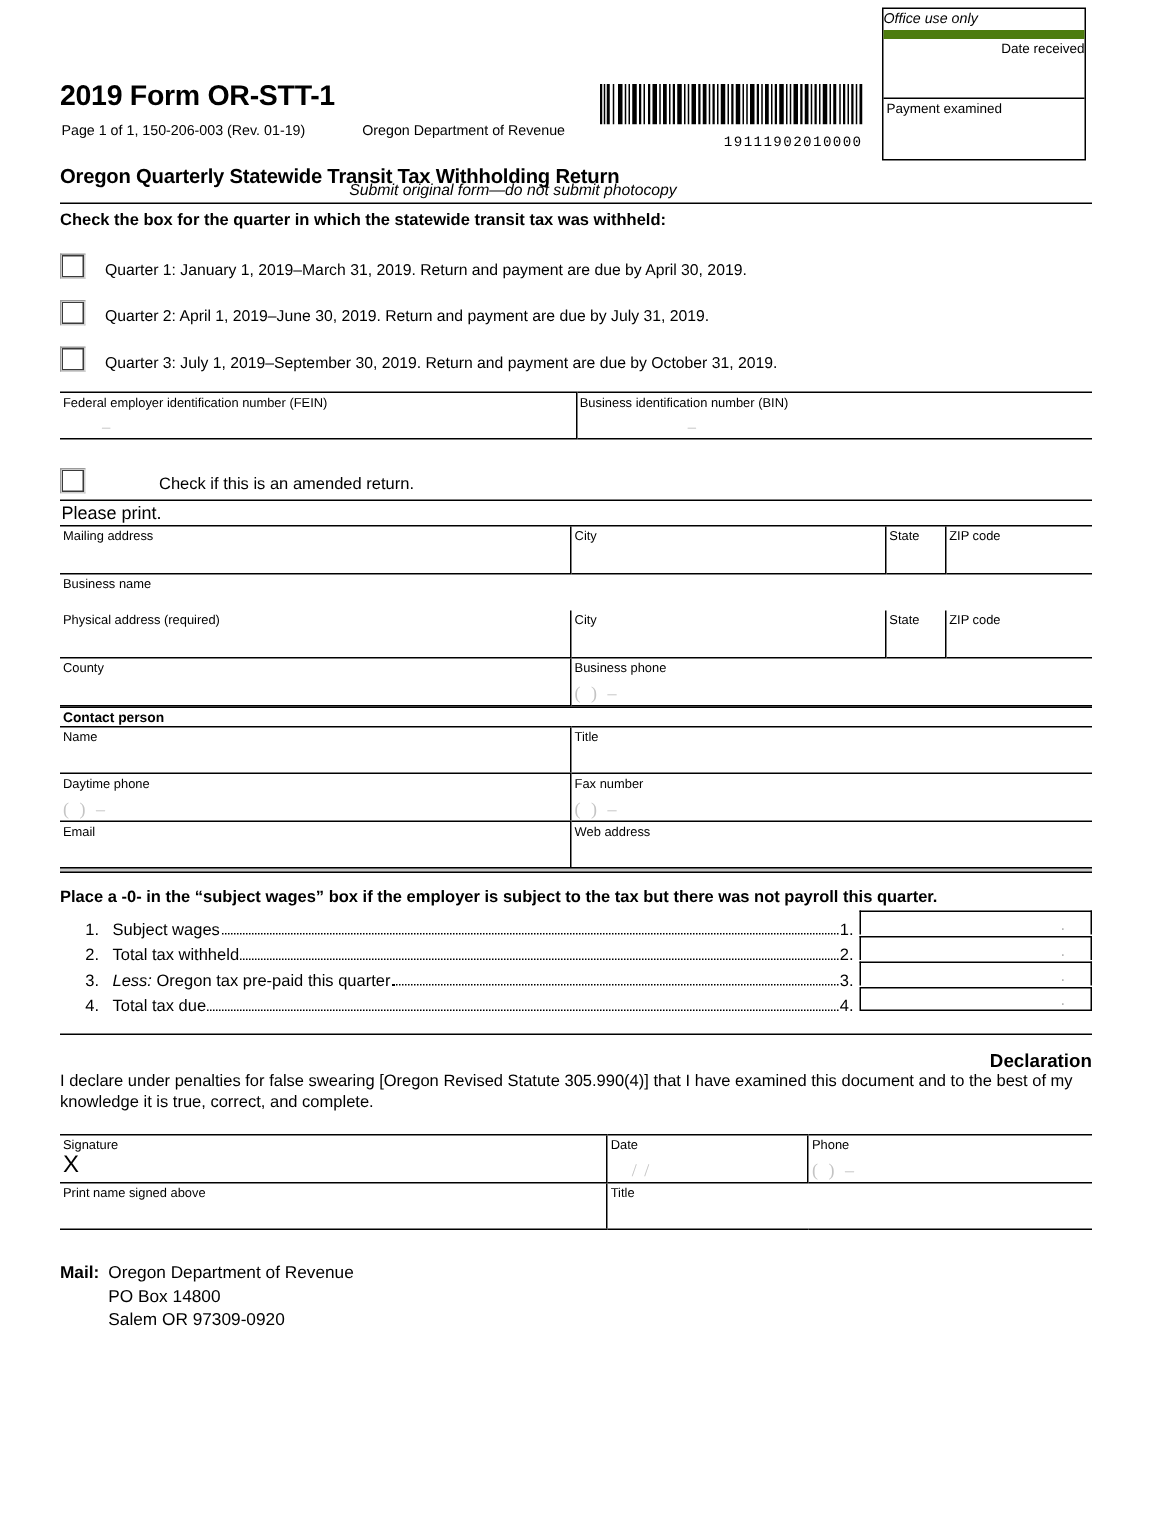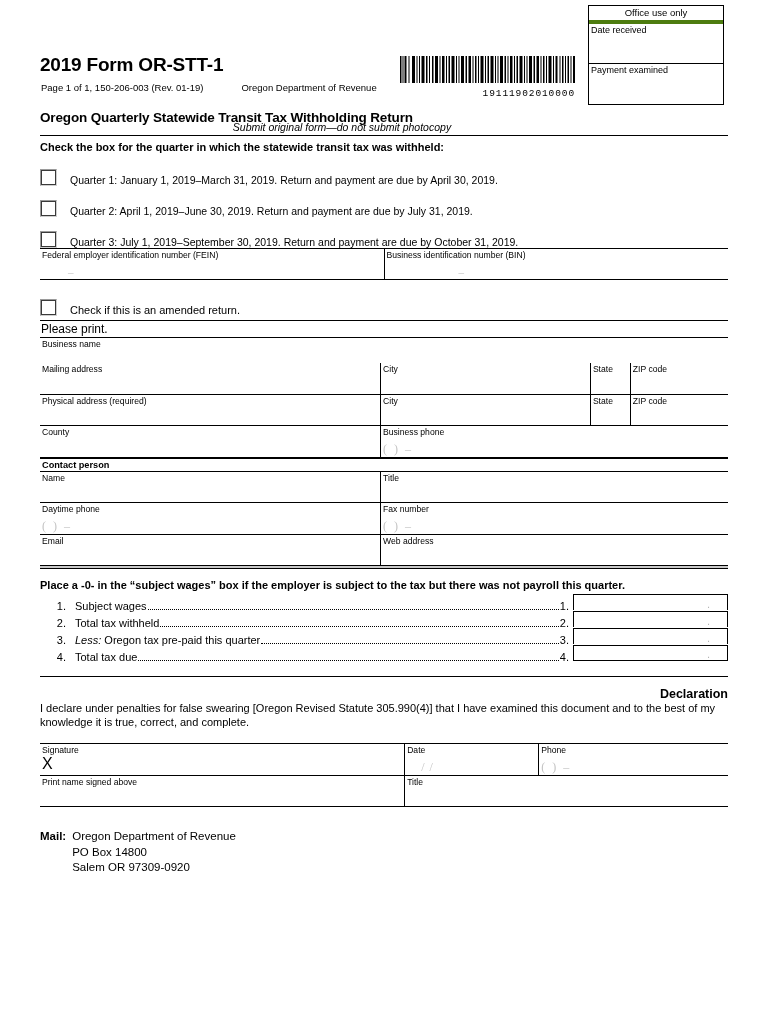--- a/index.html
+++ b/index.html
@@ -82,32 +82,32 @@
   
   .office {
     position: absolute;
     left: 548px;
     top: 5px;
     width: 136px;
     border: 1px solid #000;
     box-sizing: border-box;
   }
   .office-title {
-    text-align: center;
     font-size: 9.5px;
-    border-bottom: 4px solid #4d7c0f;
+    border-bottom: 6px solid #4d7c0f;
     padding: 1px 0 2px;
+    font-style: italic;
   }
   .office-cell {
     font-size: 9px;
     padding: 1px 0 0 2px;
     height: 40px;
     box-sizing: border-box;
   }
-  .office-cell.top { border-bottom: 1px solid #000; }
+  .office-cell.top { border-bottom: 1px solid #000; text-align: right; }
 
   .submit-note {
     text-align: center;
     font-size: 10.5px;
     font-style: italic;
     padding-right: 84px;
     margin-top: 3px;
   }
 
   .rule-thick {
@@ -146,21 +146,21 @@
     border-right-color: #cfcfcf;
     border-bottom-color: #cfcfcf;
     background: #fff;
     box-shadow: inset 0 0 0 1px #3a3a3a;
     flex: 0 0 auto;
   }
   .cbrow .cblabel {
     font-size: 10.5px;
     margin-left: 13px;
   }
-  .cbrow.small { height: 29px; }
+  .cbrow.small { height: 29px; gap: 36px; }
 
   
   .ftable {
     width: 100%;
     border-collapse: collapse;
     table-layout: fixed;
   }
   .ftable td {
     vertical-align: top;
     font-size: 8.6px;
@@ -391,21 +391,21 @@
   </div>
   <div class="cbrow">
     <span class="cbox"></span>
     <span class="cblabel">Quarter 2: April 1, 2019–June 30, 2019. Return and payment are due by July 31, 2019.</span>
   </div>
   <div class="cbrow">
     <span class="cbox"></span>
     <span class="cblabel">Quarter 3: July 1, 2019–September 30, 2019. Return and payment are due by October 31, 2019.</span>
   </div>
 
-  <table class="ftable" style="margin-top:0;">
+  <table class="ftable" style="margin-top:13px;">
     <colgroup>
           <col style="width:50%">
           <col style="width:50%">
         </colgroup>
     <tbody>
       <tr class="top-rule tall">
         <td>
           <span>Federal employer identification number (FEIN)</span>
           <span class="ghost ghost-dash" style="padding-left:26px;">–</span>
         </td>
@@ -428,36 +428,36 @@
 
   <table class="ftable">
     <colgroup>
       <col style="width:49.5%">
           <col style="width:30.5%">
           <col style="width:5.8%">
           <col style="width:14.2%">
     </colgroup>
     <tbody>
       <tr class="tall">
+        <td>
+          <span>Mailing address</span>
+        </td>
+        <td class="vline">
+          <span>City</span>
+        </td>
+        <td class="vline">
+          <span>State</span>
+        </td>
+        <td class="vline">
+          <span>ZIP code</span>
+        </td>
+      </tr>
+      <tr class="tall">
         <td colspan="4" style="border-bottom:none;height:25px;">
           <span>Business name</span>
-        </td>
-      </tr>
-      <tr class="tall">
-        <td>
-          <span>Mailing address</span>
-        </td>
-        <td class="vline">
-          <span>City</span>
-        </td>
-        <td class="vline">
-          <span>State</span>
-        </td>
-        <td class="vline">
-          <span>ZIP code</span>
         </td>
       </tr>
       <tr class="tall">
         <td>
           <span>Physical address (required)</span>
         </td>
         <td class="vline">
           <span>City</span>
         </td>
         <td class="vline">

